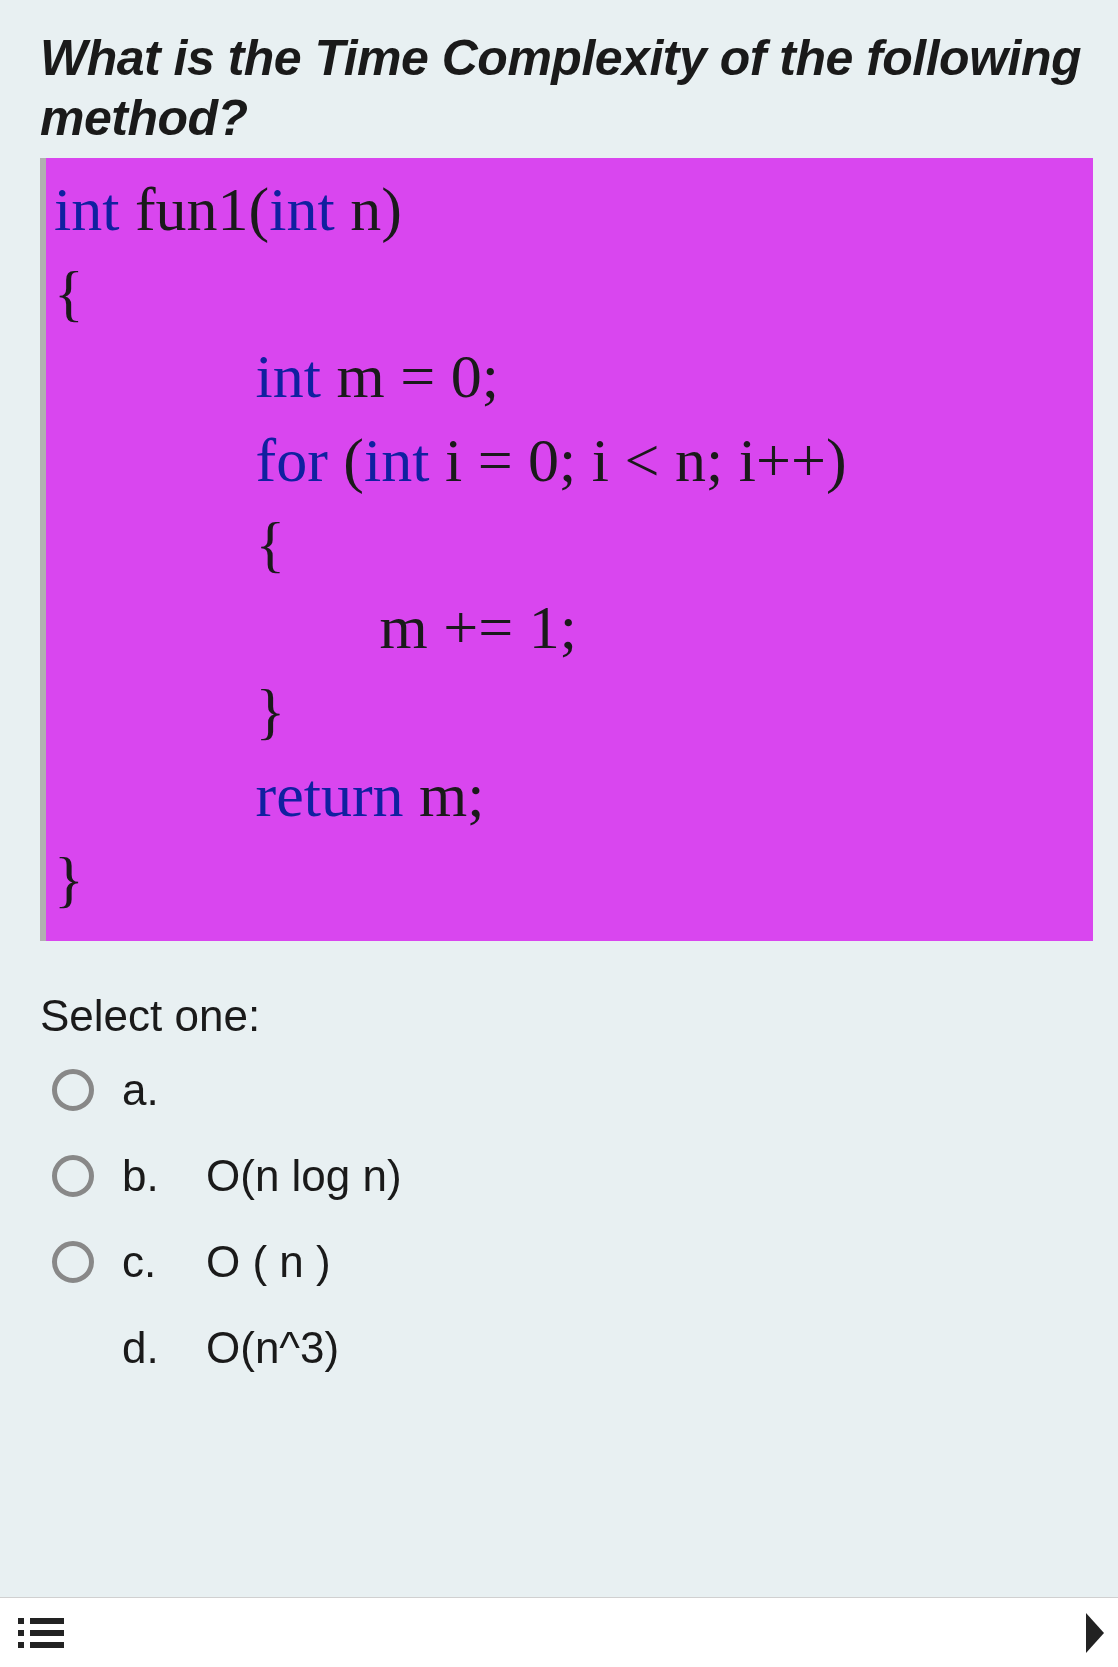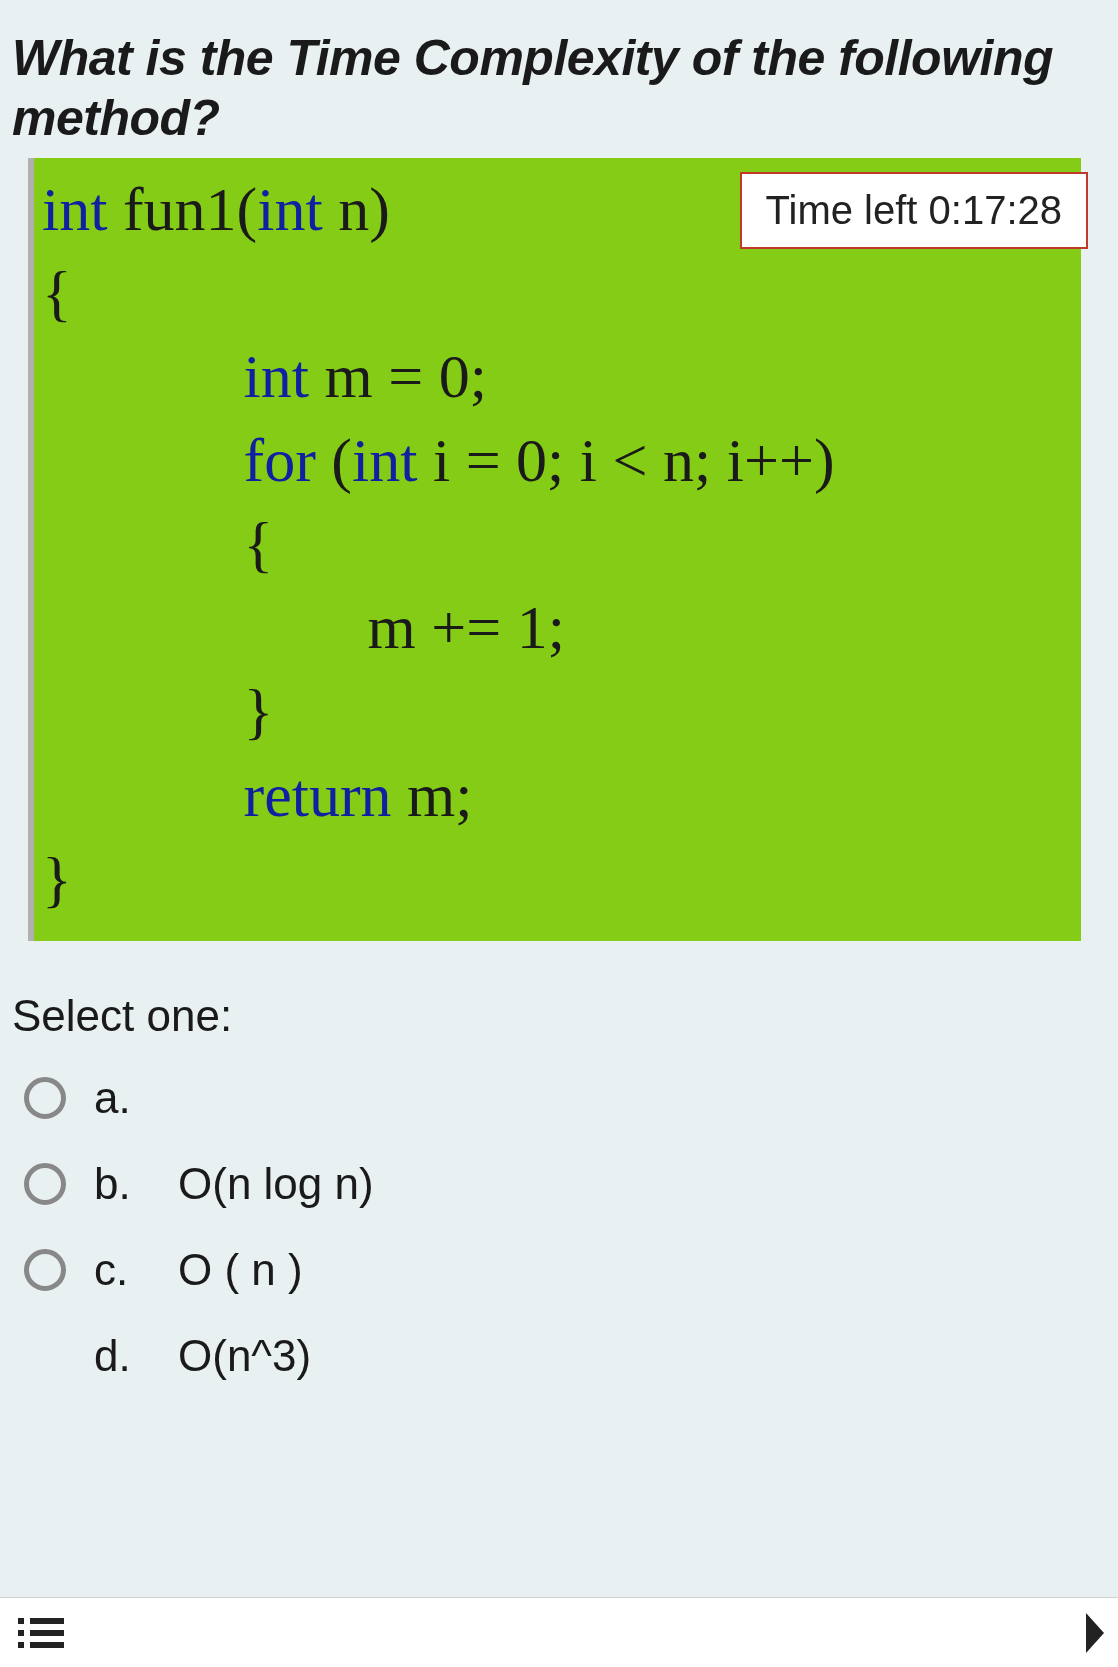--- a/index.html
+++ b/index.html
@@ -10,35 +10,35 @@
     background: #e8f0f2;
     font-family: Arial, Helvetica, sans-serif;
     overflow: hidden;
     position: relative;
   }
   .page {
     position: relative;
     width: 1118px;
     height: 1667px;
     box-sizing: border-box;
-    padding: 28px 28px 0 12px;
+    padding: 28px 28px 0 40px;
   }
   .question-title {
     font-weight: bold;
     font-style: italic;
     font-size: 50px;
     color: #1a1a1a;
     line-height: 1.2;
     margin: 0 0 10px 0;
     letter-spacing: -0.5px;
   }
   .code-block {
-    background: #84cc16;
+    background: #d946ef;
     border-left: 6px solid #b0b0b0;
-    margin: 0 0 0 16px;
+    margin: 0 0 0 0;
     padding: 10px 0 20px 8px;
     font-family: "Times New Roman", Times, serif;
     font-size: 62px;
     line-height: 1.35;
     color: #1a1a1a;
     width: 1053px;
     box-sizing: border-box;
     overflow: hidden;
     white-space: pre;
   }
@@ -53,21 +53,21 @@
     font-size: 40px;
     color: #222;
     font-family: Arial, Helvetica, sans-serif;
   }
   .select-block {
     margin-top: 50px;
     font-size: 44px;
     color: #1a1a1a;
   }
   .select-prompt {
-    margin-bottom: 32px;
+    margin-bottom: 24px;
   }
   .option-row {
     display: flex;
     align-items: center;
     gap: 28px;
     margin: 0 0 36px 12px;
   }
   .radio {
     width: 42px;
     height: 42px;
@@ -117,21 +117,20 @@
     border-left: 18px solid #222;
   }
 </style>
 </head>
 <body>
 
 <div class="page">
 
   <h2 class="question-title">What is the Time Complexity of the following method?</h2>
 
-  <div class="timer-box">Time left 0:17:28</div>
 
   <div class="code-block"><span class="kw">int</span><span> fun1(</span><span class="kw">int</span><span> n)</span>
 <span>{</span>
 <span class="kw">             int</span><span> m = 0;</span>
 <span class="kw">             for</span><span> (</span><span class="kw">int</span><span> i = 0; i &lt; n; i++)</span>
 <span>             {</span>
 <span>                     m += 1;</span>
 <span>             }</span>
 <span class="kw">             return</span><span> m;</span>
 <span>}</span></div>

